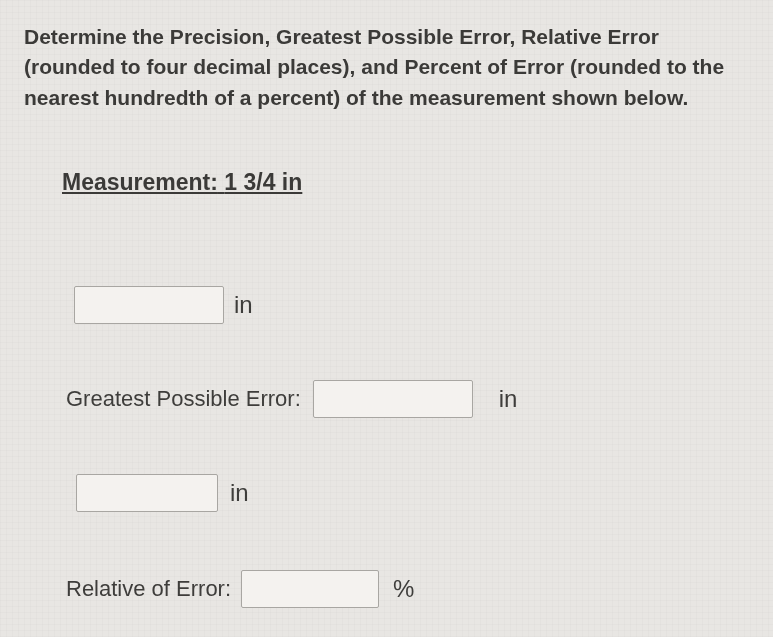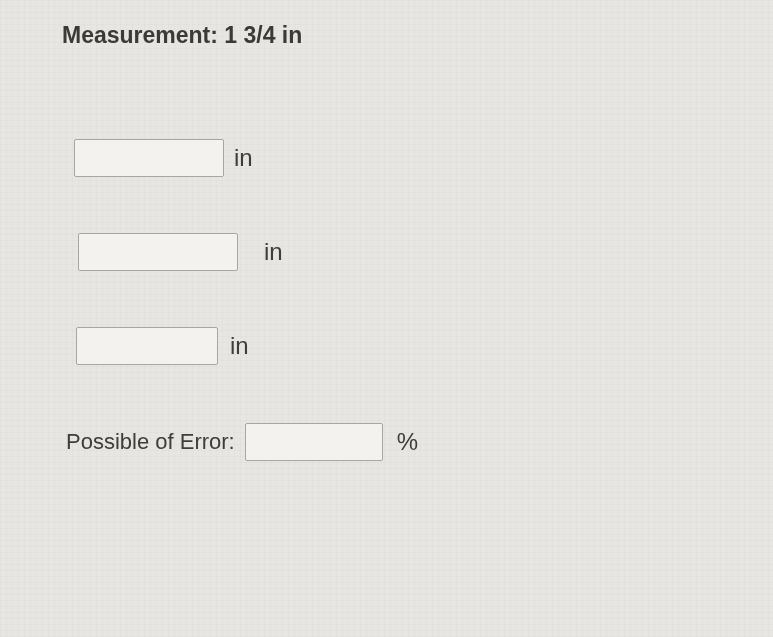--- a/index.html
+++ b/index.html
@@ -23,20 +23,21 @@
     line-height: 1.45;
     color: #3b3a38;
     margin-bottom: 56px;
   }
   .measurement {
     font-size: 23px;
     font-weight: 700;
     color: #3b3a38;
     margin-left: 38px;
     margin-bottom: 90px;
+    text-decoration: underline;
   }
   .rows {
     margin-left: 42px;
     display: flex;
     flex-direction: column;
     gap: 56px;
   }
   .row {
     display: flex;
     align-items: center;
@@ -61,43 +62,45 @@
   .row-gpe .input-box { margin-left: 12px; margin-right: 26px; }
   .row-rel .input-box { margin-left: 10px; margin-right: 12px; }
   .row-pct .input-box { margin-left: 10px; margin-right: 14px; }
   .row-pct { margin-top: 2px; }
 </style>
 </head>
 <body>
 
 <div class="page">
 
+  <p class="instructions">Determine the Precision, Greatest Possible Error, Relative Error (rounded to four decimal places), and Percent of Error (rounded to the nearest hundredth of a percent) of the measurement shown below.</p>
 
   <p class="measurement">
     <span>Measurement:</span>
     <span>1 3/4 in</span>
   </p>
 
   <div class="rows">
 
     <div class="row row-precision">
       <span class="input-box w-150"></span>
       <span class="unit">in</span>
     </div>
 
     <div class="row row-gpe">
+      <span class="label">Greatest Possible Error:</span>
       <span class="input-box w-160"></span>
       <span class="unit">in</span>
     </div>
 
     <div class="row row-rel">
       <span class="input-box w-140"></span>
       <span class="unit">in</span>
     </div>
 
     <div class="row row-pct">
-      <span class="label">Possible of Error:</span>
+      <span class="label">Relative of Error:</span>
       <span class="input-box w-135"></span>
       <span class="unit">%</span>
     </div>
 
   </div>
 </div>
 
 </body></html>

